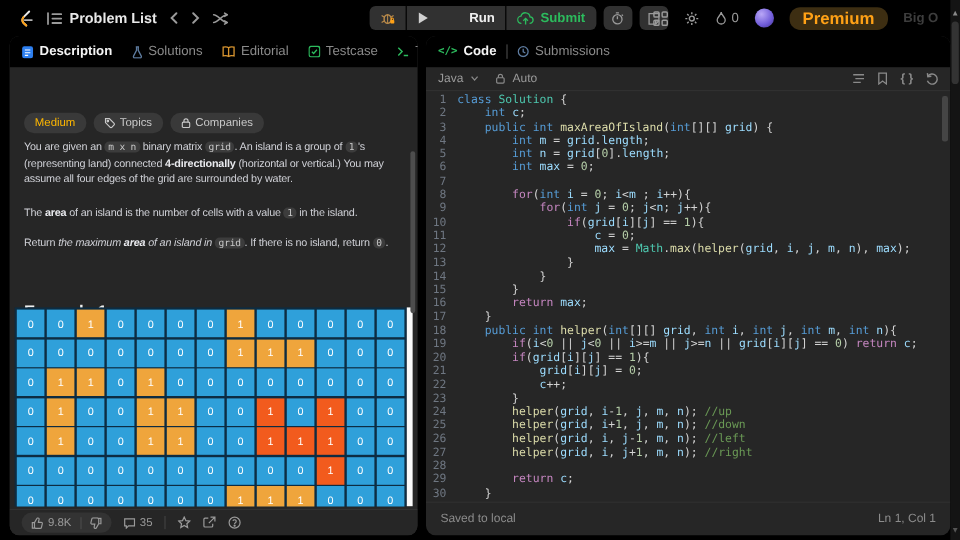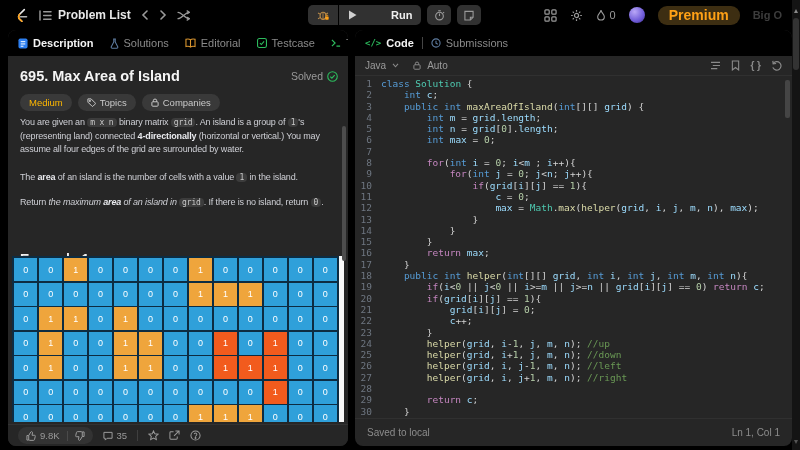--- a/index.html
+++ b/index.html
@@ -151,20 +151,28 @@
               <rect x="9.6" y="9" width="4" height="3.4" rx="0.8" fill="#ffa116"></rect>
               <path d="M10.6 9 v-1 a1 1 0 0 1 2 0 v1" fill="none" stroke="#ffa116" stroke-width="1"></path>
             </svg>
         </div>
         <div class="seg seg-run">
           <svg width="9" height="10" viewBox="0 0 9 10">
               <polygon points="1,0.5 8.5,5 1,9.5" fill="#d0d0d0"></polygon>
             </svg>
           <span>Run</span>
         </div>
+        <div class="seg seg-submit">
+          <svg width="14" height="11" viewBox="0 0 16 12">
+              <path d="M4 10.5 a3.4 3.4 0 0 1 -0.4 -6.8 a4.4 4.4 0 0 1 8.6 0.6 a2.9 2.9 0 0 1 -0.4 6.2" fill="none" stroke="#2cbb5d" stroke-width="1.3"></path>
+              <line x1="8" y1="11.5" x2="8" y2="6" stroke="#2cbb5d" stroke-width="1.3"></line>
+              <polyline points="5.8,8 8,5.8 10.2,8" fill="none" stroke="#2cbb5d" stroke-width="1.3"></polyline>
+            </svg>
+          <span>Submit</span>
+        </div>
       </div>
       <div class="sq-btn">
         <svg width="11" height="11" viewBox="0 0 12 12" fill="none" stroke="#9a9a9a" stroke-width="1.2">
             <circle cx="6" cy="6.6" r="4.2"></circle>
             <line x1="6" y1="6.6" x2="6" y2="3.8"></line>
             <line x1="4.6" y1="0.8" x2="7.4" y2="0.8"></line>
             <line x1="10" y1="2.4" x2="11" y2="3.4"></line>
           </svg>
       </div>
       <div class="sq-btn">
@@ -242,30 +250,20 @@
       <div class="tab">
         <svg width="10" height="10" viewBox="0 0 11 11" fill="none" stroke="#2cbb5d" stroke-width="1.3">
             <polyline points="1,2 4.5,5.5 1,9"></polyline>
             <line x1="6" y1="9" x2="10" y2="9"></line>
           </svg>
         <span>Test Result</span>
       </div>
     </div>
 
     <div id="left-content">
-      <div class="abs" id="title-row">
-        <span id="problem-title">695. Max Area of Island</span>
-        <span id="solved">
-          <span>Solved</span>
-          <svg width="11" height="11" viewBox="0 0 12 12">
-              <circle cx="6" cy="6" r="5.2" fill="none" stroke="#2cbb5d" stroke-width="1.2"></circle>
-              <polyline points="3.6,6.2 5.3,7.8 8.4,4.4" fill="none" stroke="#2cbb5d" stroke-width="1.3"></polyline>
-            </svg>
-        </span>
-      </div>
 
       <div class="abs" id="badge-row">
         <span class="pill medium">Medium</span>
         <span class="pill">
           <svg width="9" height="9" viewBox="0 0 10 10" fill="none" stroke="#c9c9c9" stroke-width="1.1">
               <path d="M1 1 h3.6 L9 5.4 a1 1 0 0 1 0 1.4 L6.8 9 a1 1 0 0 1 -1.4 0 L1 4.6 Z"></path>
               <circle cx="3.2" cy="3.2" r="0.7" fill="#c9c9c9"></circle>
             </svg>
           <span>Topics</span>
         </span>

